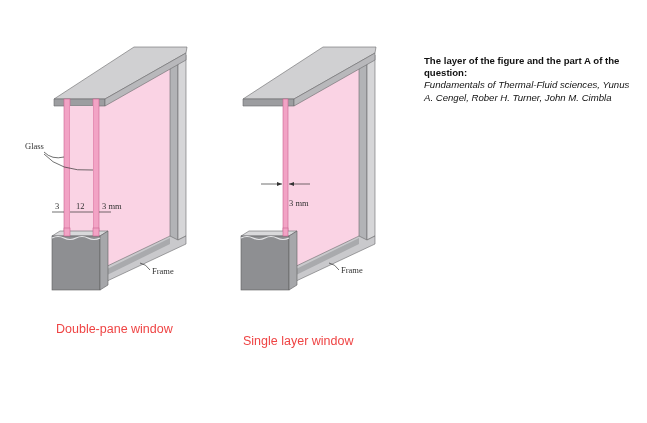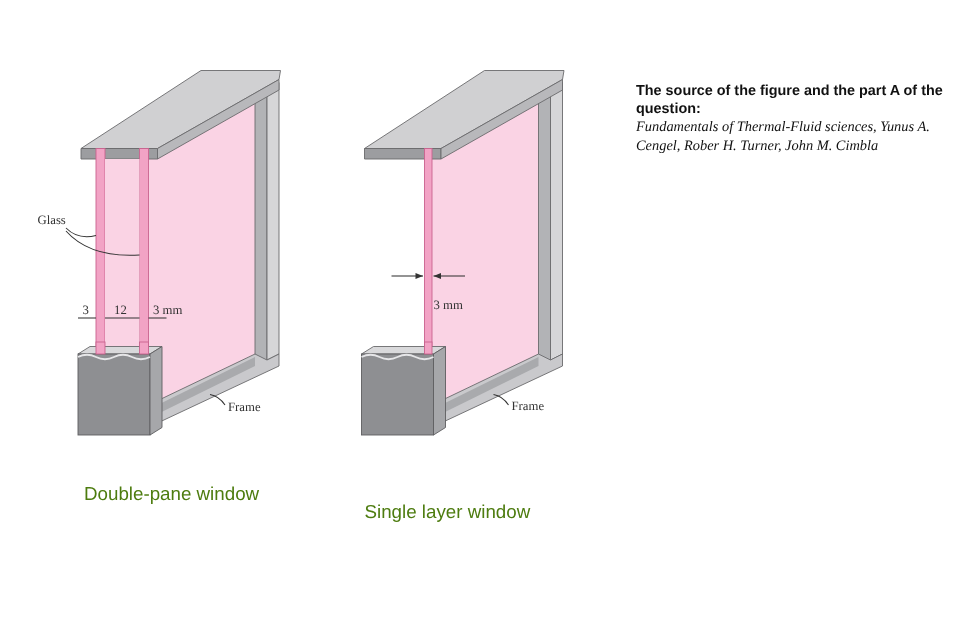--- a/index.html
+++ b/index.html
@@ -1,22 +1,22 @@
 <!DOCTYPE html>
 <html><head>
 <meta charset="utf-8">
 <style>
   html, body { margin: 0; padding: 0; background: #ffffff; }
   body { width: 647px; height: 423px; position: relative; overflow: hidden; font-family: "Liberation Sans", sans-serif; }
   #figure { position: absolute; left: 0; top: 0; }
   .serif { font-family: "Liberation Serif", serif; }
-  .caption { position: absolute; font-size: 12.5px; color: #4d7c0f; white-space: nowrap; }
+  .caption { position: absolute; font-size: 12.5px; color: #ef4444; white-space: nowrap; }
   #source-note { position: absolute; left: 424px; top: 55px; width: 215px; font-size: 9.6px; line-height: 12.2px; color: #111; }
   #source-note .title { font-weight: bold; display: block; }
-  #source-note .ref { font-style: italic; display: block; font-family: Liberation Serif, serif; }
+  #source-note .ref { font-style: italic; display: block; }
 </style>
 </head>
 <body>
 
 <svg id="figure" width="647" height="423" viewBox="0 0 647 423" xmlns="http://www.w3.org/2000/svg">
 
   <g>
 
     <polygon points="99,100 170,66 170,236 105,270 99,270" fill="#fad3e4"></polygon>
 
@@ -84,15 +84,15 @@
 
     <text class="serif" x="100" y="206" font-size="8.5" fill="#333">3 mm</text>
     <text class="serif" x="152" y="273" font-size="8.5" fill="#333">Frame</text>
   </g>
 </svg>
 
 <div class="caption" style="left:56px; top:322px;">Double-pane window</div>
 <div class="caption" style="left:243px; top:334px;">Single layer window</div>
 
 <div id="source-note">
-  <span class="title">The source of the figure and the part A of the question:</span>
+  <span class="title">The layer of the figure and the part A of the question:</span>
   <span class="ref">Fundamentals of Thermal-Fluid sciences, Yunus A. Cengel, Rober H. Turner, John M. Cimbla</span>
 </div>
 
 </body></html>

